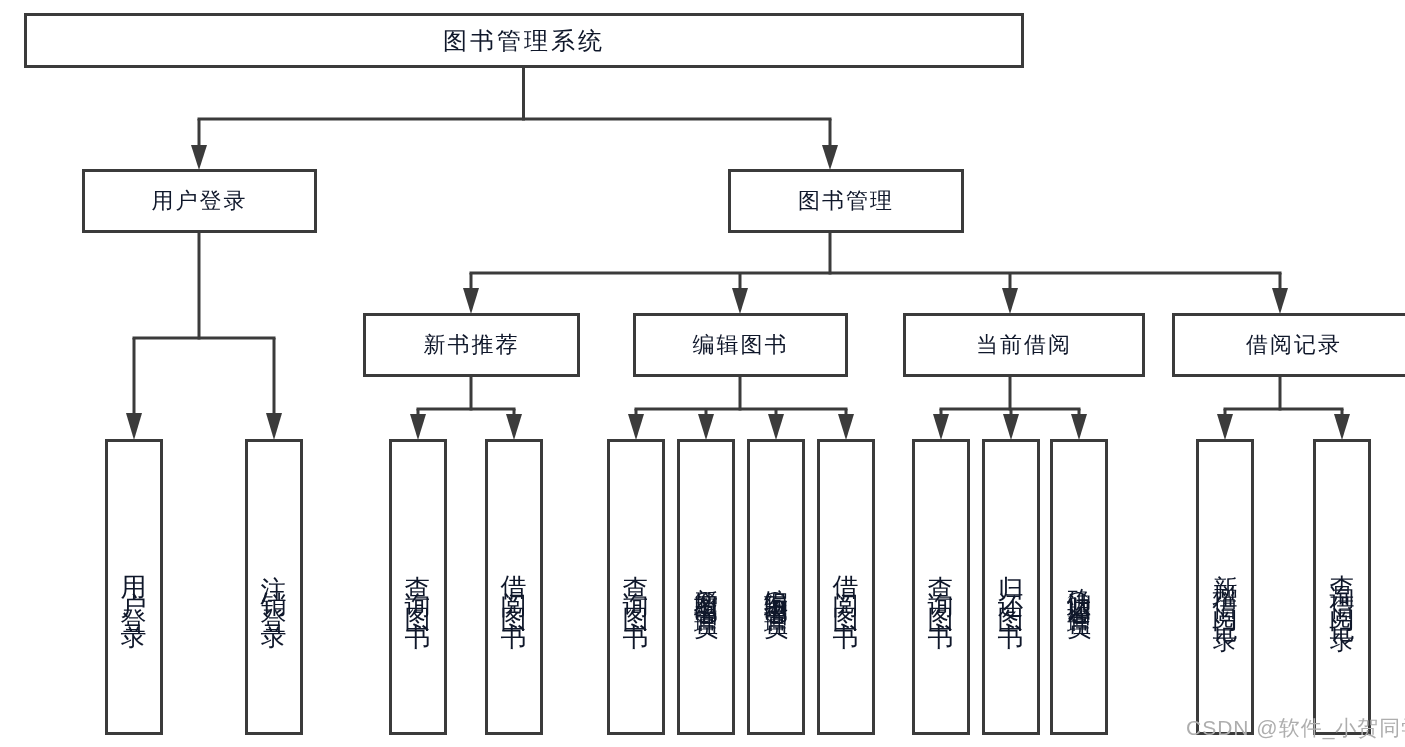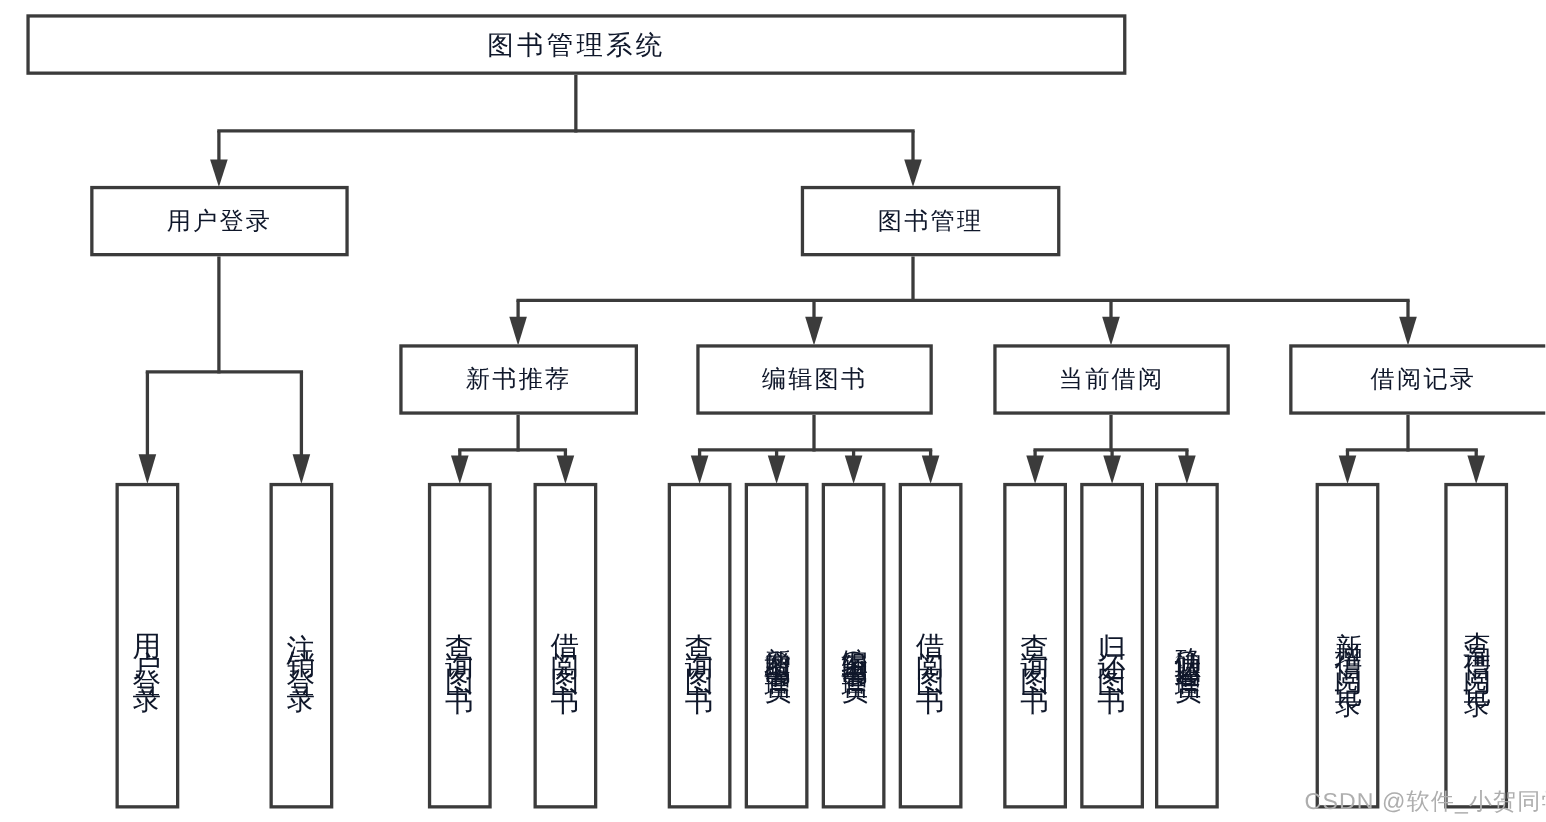--- a/index.html
+++ b/index.html
@@ -154,21 +154,21 @@
   <div class="box" style="left:712px;top:169px;width:236px;height:64px;margin-left:16px;">
     <span class="hlabel">图书管理</span>
   </div>
 
   <div class="box" style="left:363px;top:313px;width:217px;height:64px;">
     <span class="hlabel">新书推荐</span>
   </div>
   <div class="box" style="left:633px;top:313px;width:215px;height:64px;">
     <span class="hlabel">编辑图书</span>
   </div>
-  <div class="box" style="left:903px;top:313px;width:215px;height:64px;">
+  <div class="box" style="left:903px;top:313px;width:242px;height:64px;">
     <span class="hlabel">当前借阅</span>
   </div>
   <div class="box" style="left:1172px;top:313px;width:244px;height:64px;">
     <span class="hlabel">借阅记录</span>
   </div>
 
   <div class="box" style="left:105px;top:439px;width:58px;height:296px;">
     <span class="vlabel short">用户登录</span>
   </div>
   <div class="box" style="left:245px;top:439px;width:58px;height:296px;">

